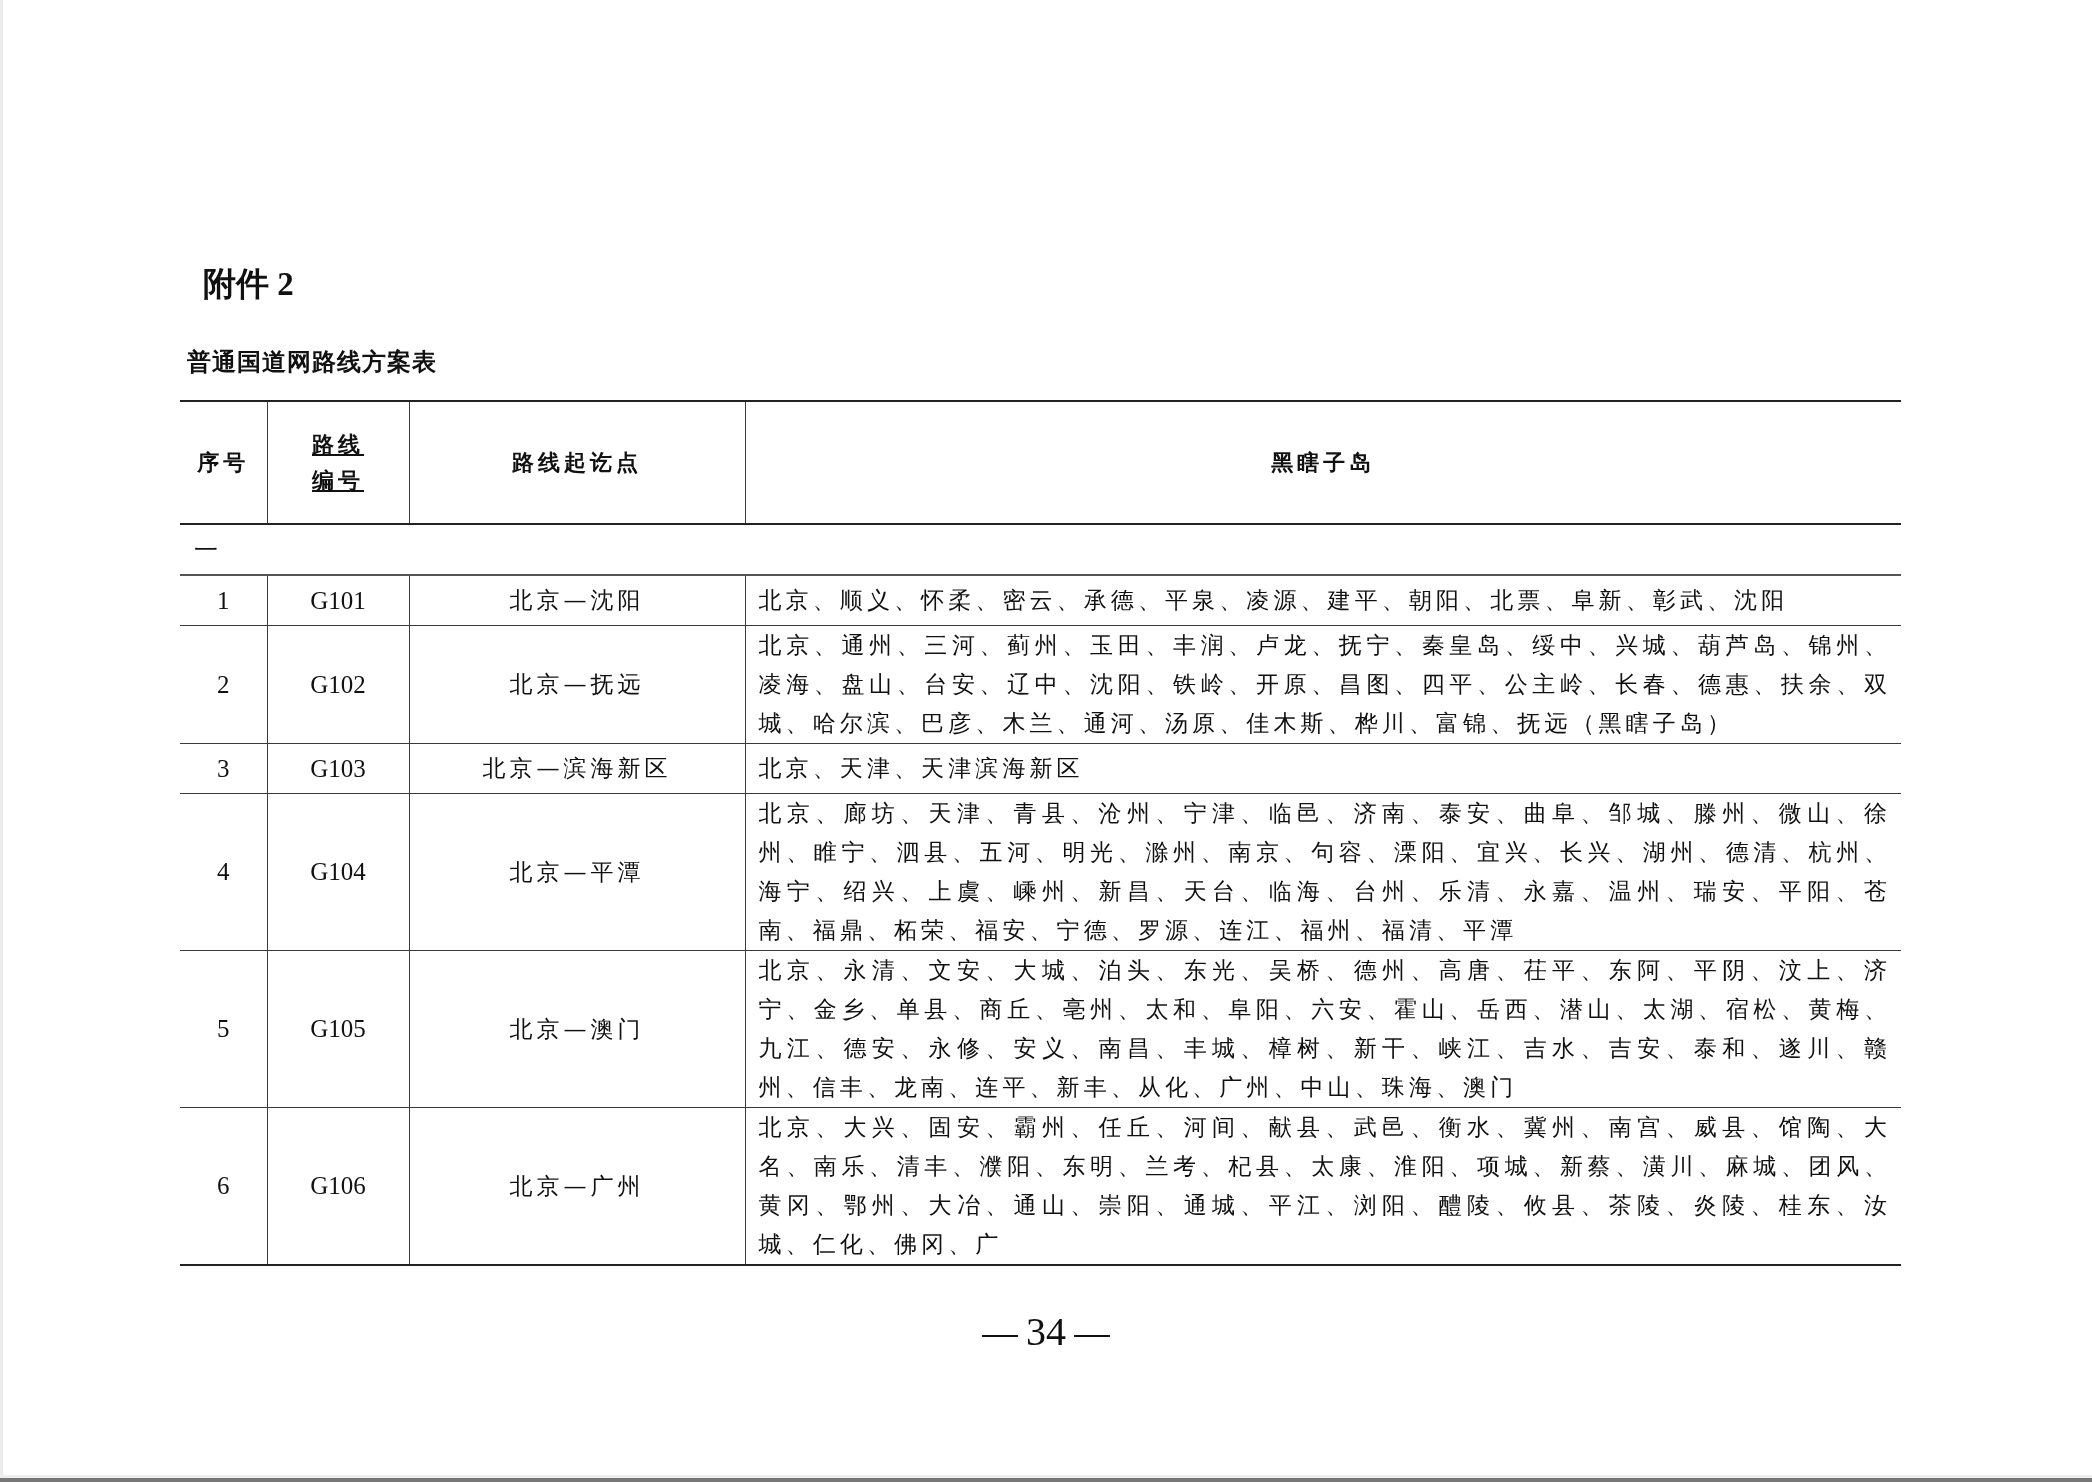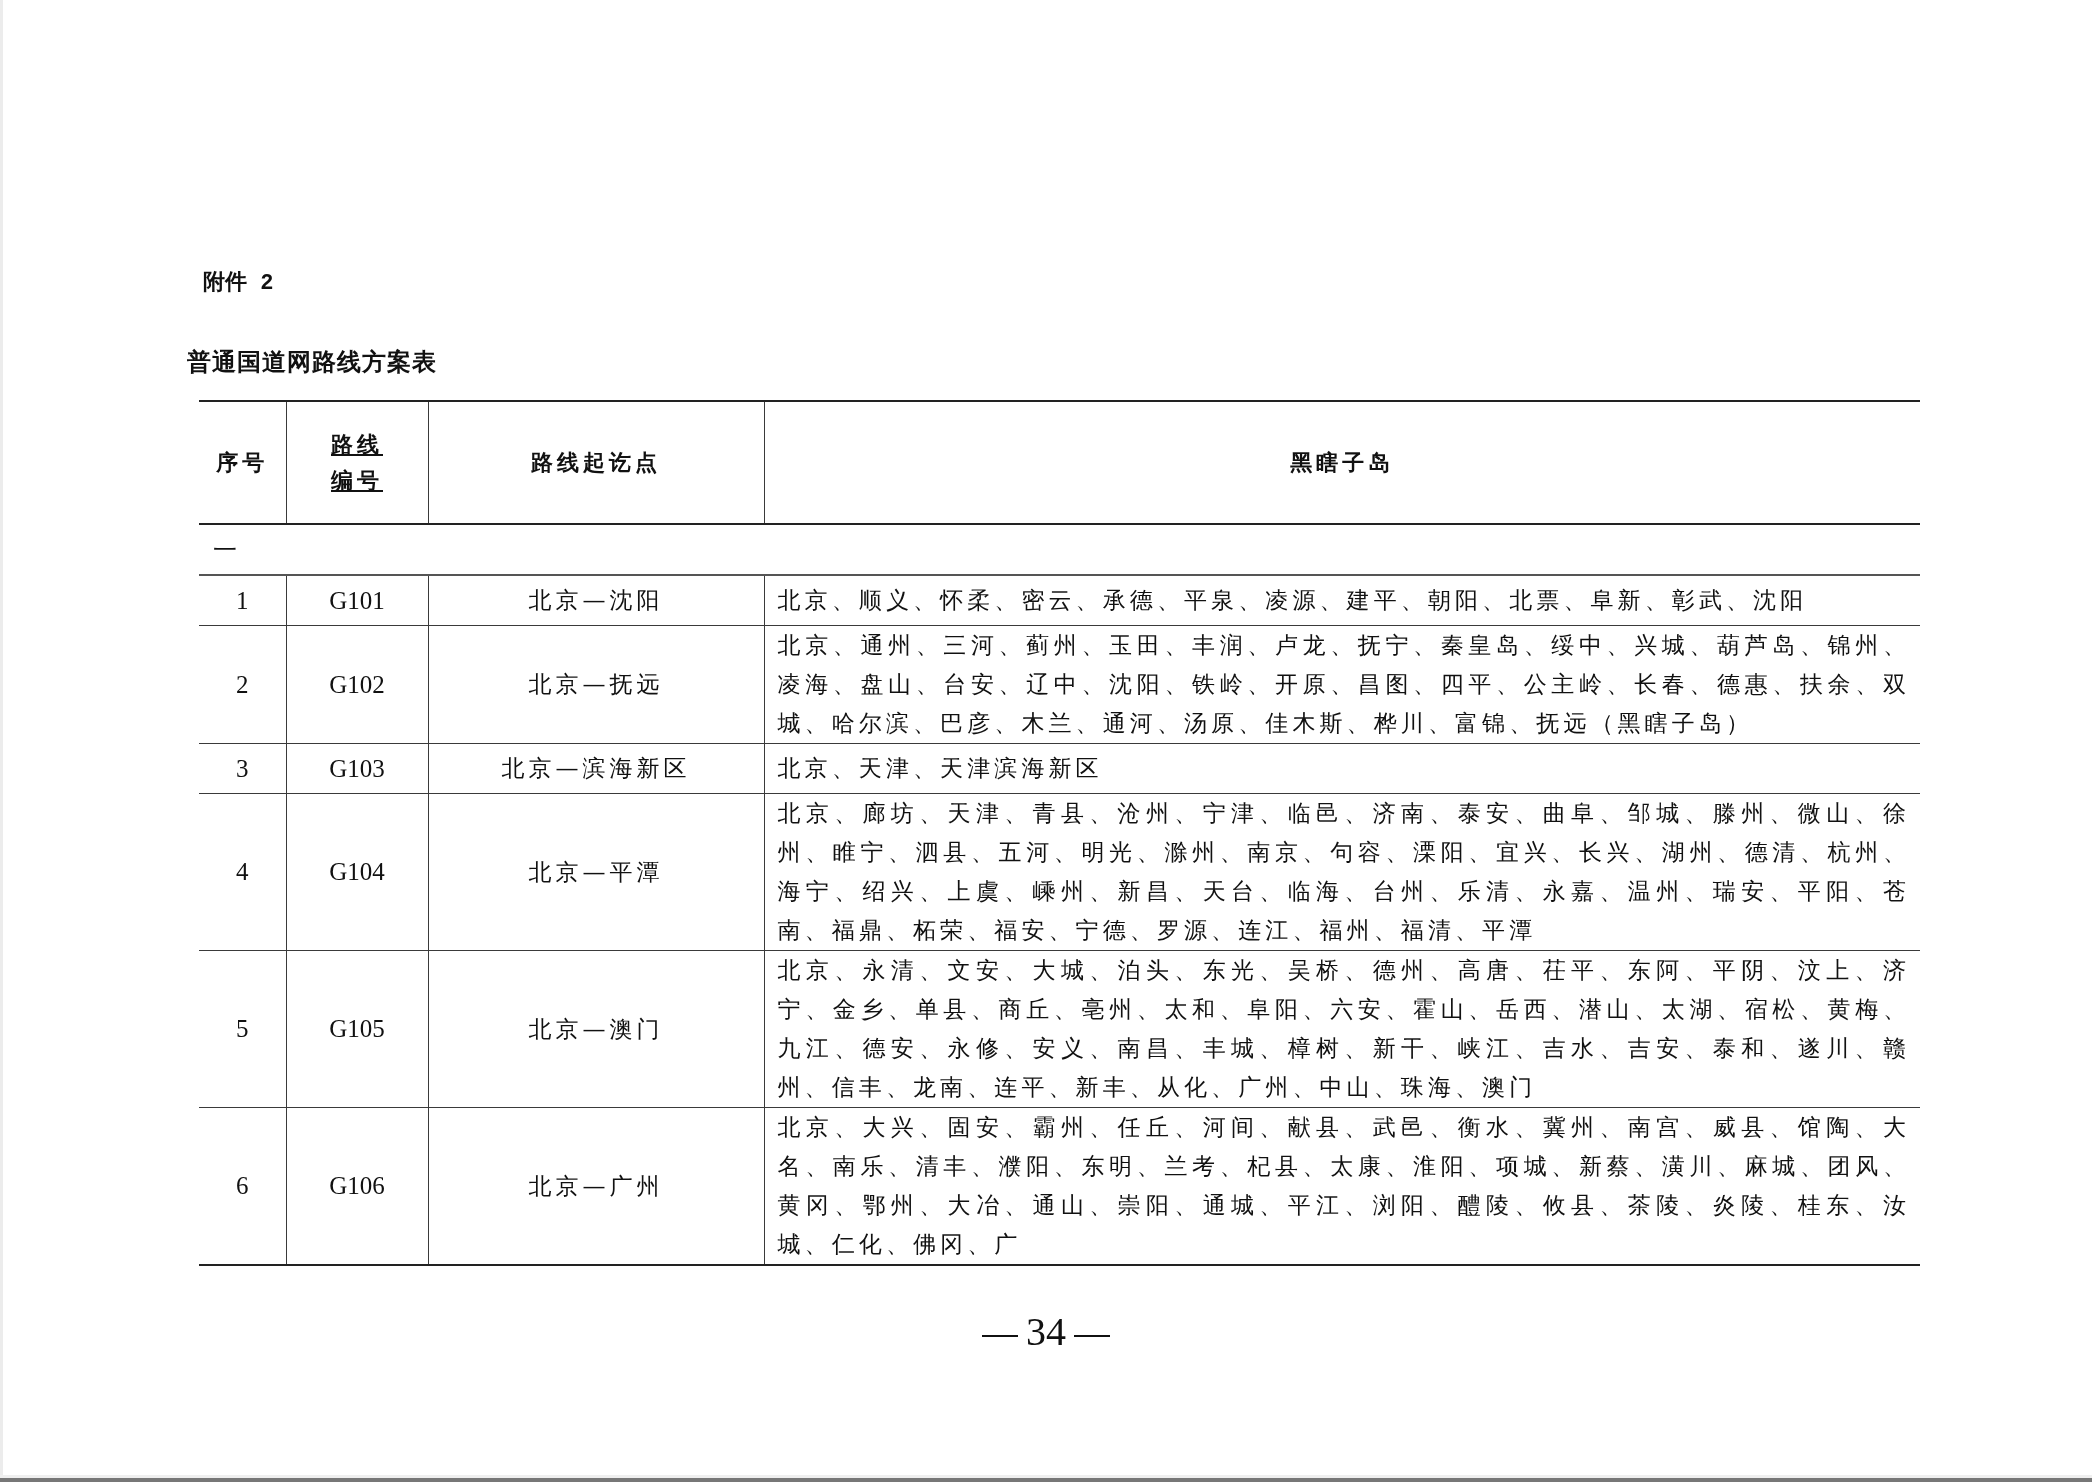--- a/index.html
+++ b/index.html
@@ -30,43 +30,43 @@
     .page-edge-bottom-light {
       position: absolute;
       left: 0; top: 1475px;
       width: 2092px; height: 3px;
       background: #efefef;
     }
     .attachment-label {
       position: absolute;
       left: 203px;
       top: 264px;
-      font-family: Liberation Mono, monospace;
+      font-family: Liberation Serif, serif;
       font-weight: bold;
-      font-size: 22px;
+      font-size: 33px;
       line-height: 40px;
       letter-spacing: 0px;
       white-space: nowrap;
     }
     .doc-title {
       position: absolute;
       left: 187px;
       width: 1721px;
       top: 340px;
       text-align: left;
       font-family: "DejaVu Sans", "Liberation Sans", sans-serif;
       font-weight: bold;
       font-size: 24px;
       line-height: 44px;
       letter-spacing: 1px;
       white-space: nowrap;
     }
     table.route-table {
       position: absolute;
-      left: 199px;
+      left: 180px;
       top: 400px;
       width: 1721px;
       border-collapse: collapse;
       table-layout: fixed;
     }
     table.route-table th,
     table.route-table td {
       border: 1.5px solid #3a3a3a;
       padding: 0;
       vertical-align: middle;

